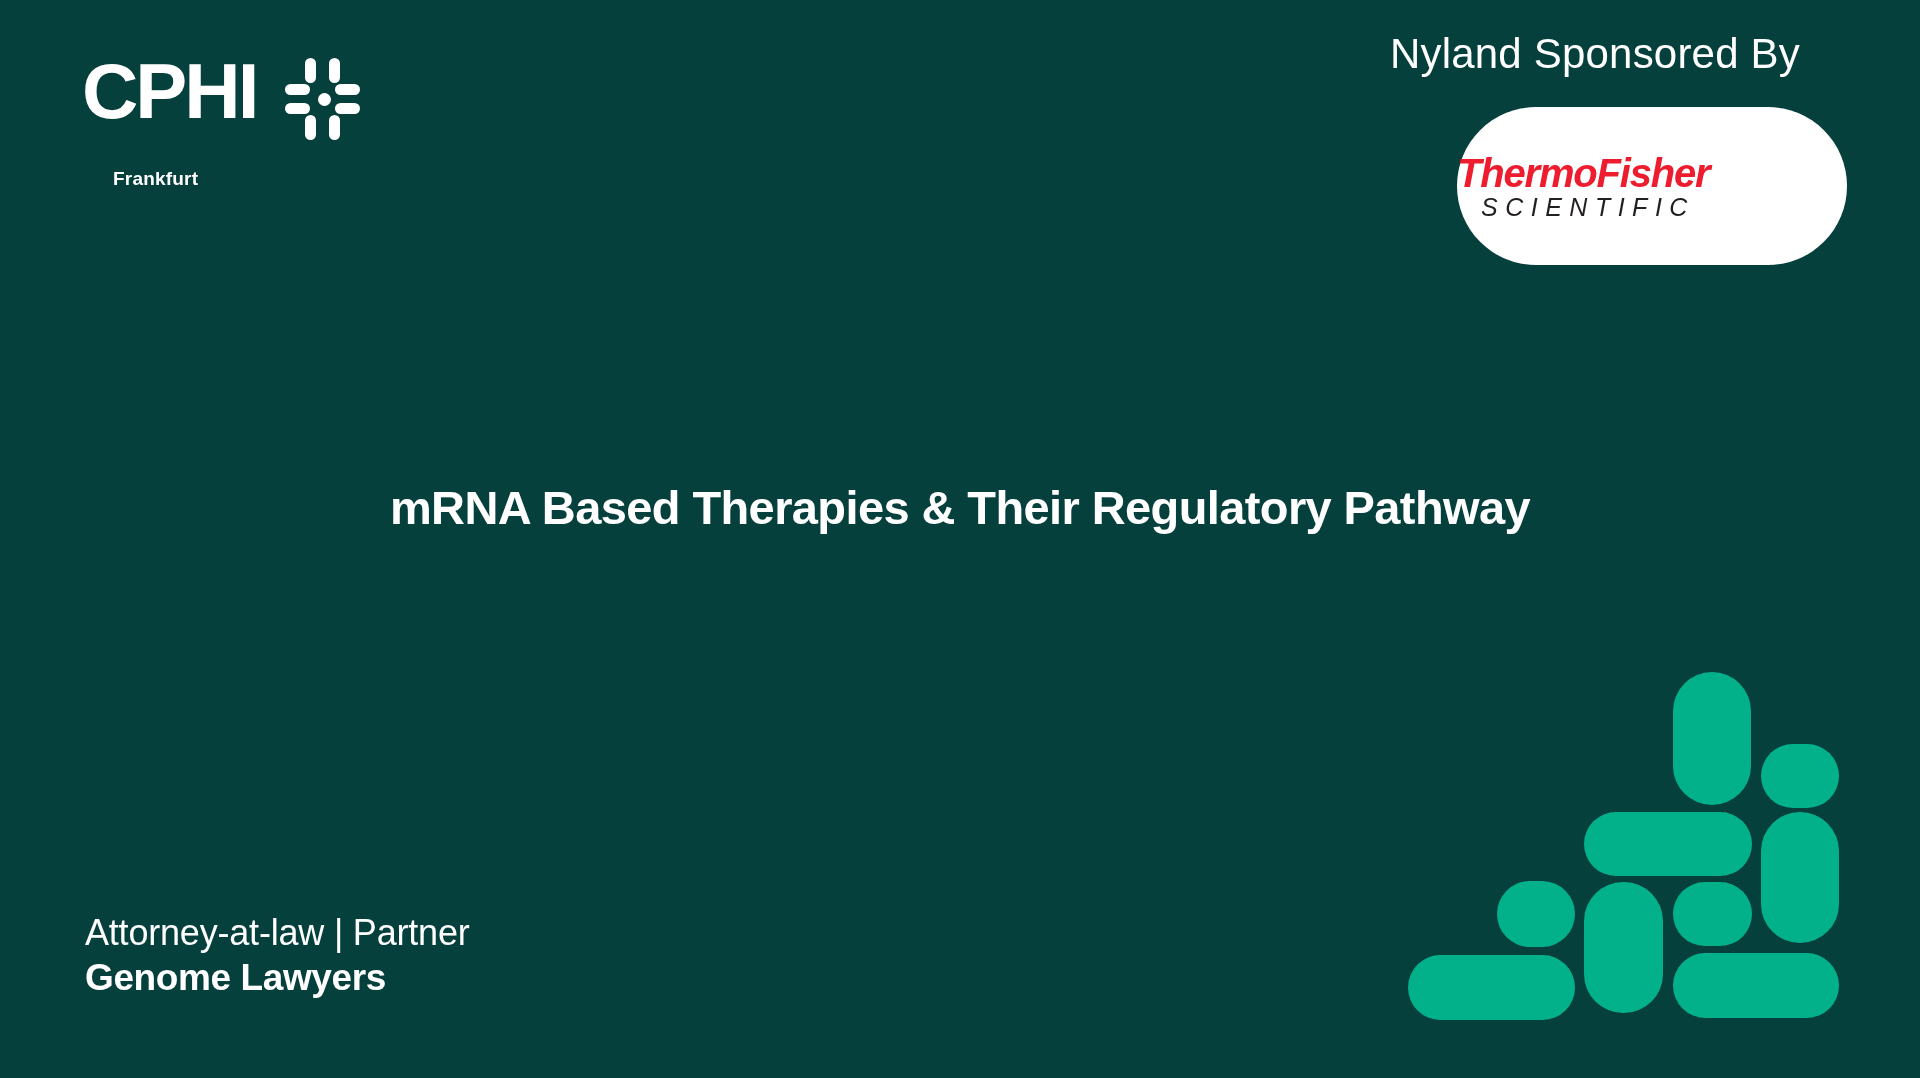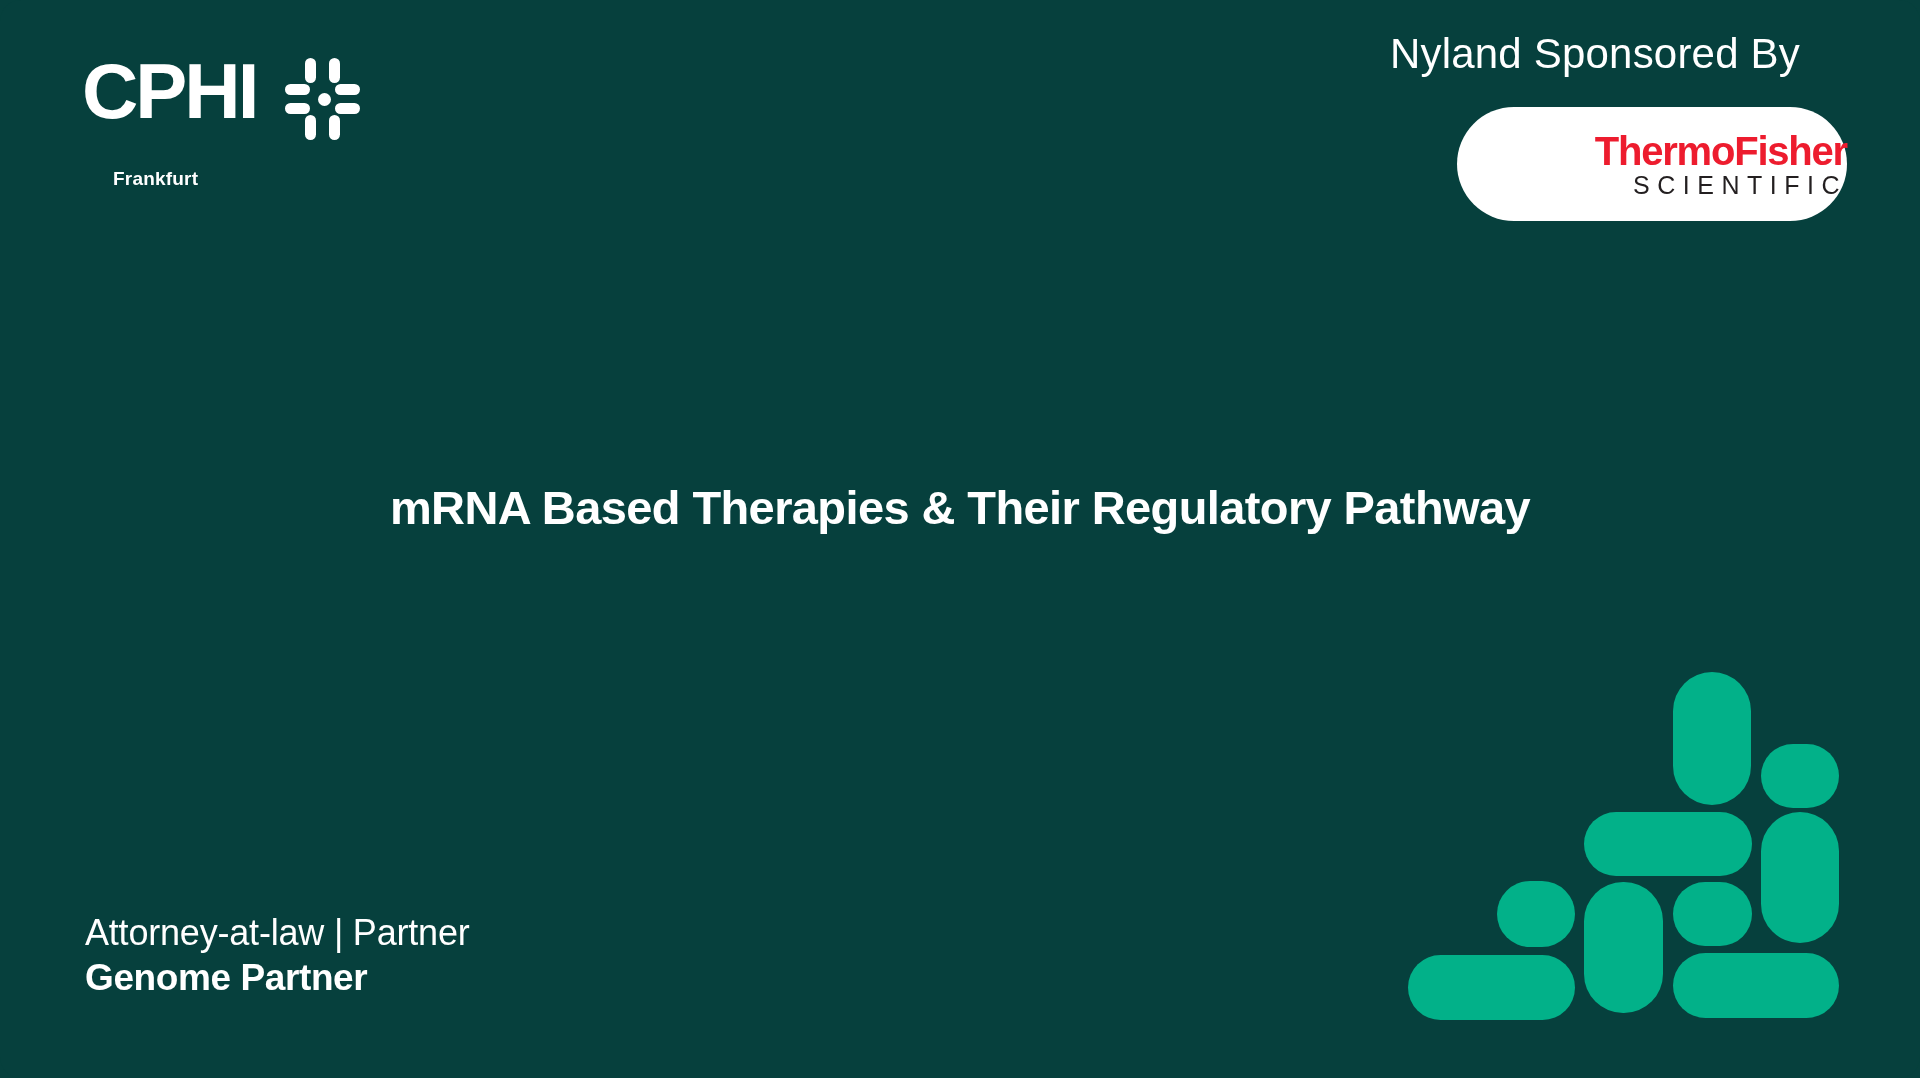--- a/index.html
+++ b/index.html
@@ -79,28 +79,29 @@
     font-size:42px;
     font-weight:300;
     color:#ffffff;
     letter-spacing:.2px;
     white-space:nowrap;
     text-align:right;
   }
   .sponsor-pill {
     position:absolute;
     left:1457px; top:107px;
-    width:390px; height:114px;
+    width:390px; height:158px;
     background:#ffffff;
     border-radius:79px;
     display:flex;
     flex-direction:column;
-    align-items:flex-end;
+    align-items:flex-start;
     justify-content:center;
     gap:2px;
+    font-style:italic;
   }
   .tf-top {
     font-size:40px;
     font-weight:bold;
     color:#ED1C2E;
     letter-spacing:-1.2px;
     line-height:1;
     white-space:nowrap;
   }
   .tf-bottom {
@@ -182,28 +183,28 @@
       <i class="burst-br"></i>
       <i class="burst-c"></i>
     </div>
   </div>
   <div class="cphi-sub">Frankfurt</div>
 
   <div class="sponsor-label">Nyland Sponsored By</div>
 
   <div class="sponsor-pill" style="background: rgb(255, 255, 255);">
     <div class="tf-top" style="color: rgb(237, 28, 46);">ThermoFisher</div>
-    <div class="tf-bottom" style="color: rgb(35, 31, 32);">SCIENTIFIC</div>
+    <div class="tf-bottom" style="color: rgb(35, 31, 32); margin-left: 17px;">SCIENTIFIC</div>
   </div>
 
   <div class="session-title">mRNA Based Therapies &amp; Their Regulatory Pathway</div>
 
   <div class="speaker">
     <div class="speaker-role">Attorney-at-law | Partner</div>
-    <div class="speaker-org">Genome Partner</div>
+    <div class="speaker-org">Genome Lawyers</div>
   </div>
 
   <div class="deco">
       <span style="left: 1673px; top: 672px; width: 78px; height: 133px; border-radius: 39px; background: rgb(2, 177, 137);"></span>
       <span style="left: 1761px; top: 744px; width: 78px; height: 64px; border-radius: 32px; background: rgb(2, 177, 137);"></span>
       <span style="left: 1584px; top: 812px; width: 168px; height: 64px; border-radius: 32px; background: rgb(2, 177, 137);"></span>
       <span style="left: 1761px; top: 812px; width: 78px; height: 131px; border-radius: 39px; background: rgb(2, 177, 137);"></span>
       <span style="left: 1497px; top: 881px; width: 78px; height: 66px; border-radius: 33px; background: rgb(2, 177, 137);"></span>
       <span style="left: 1584px; top: 882px; width: 79px; height: 131px; border-radius: 39px; background: rgb(2, 177, 137);"></span>
       <span style="left: 1673px; top: 882px; width: 79px; height: 64px; border-radius: 32px; background: rgb(2, 177, 137);"></span>

